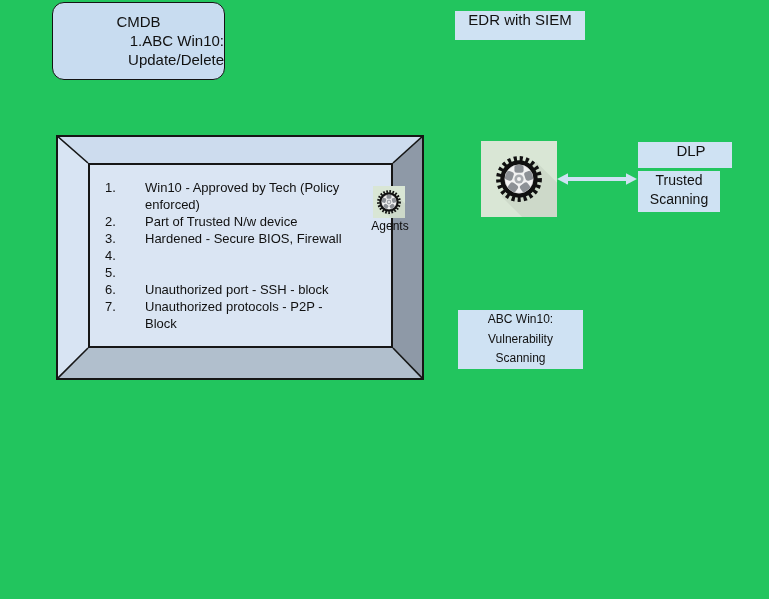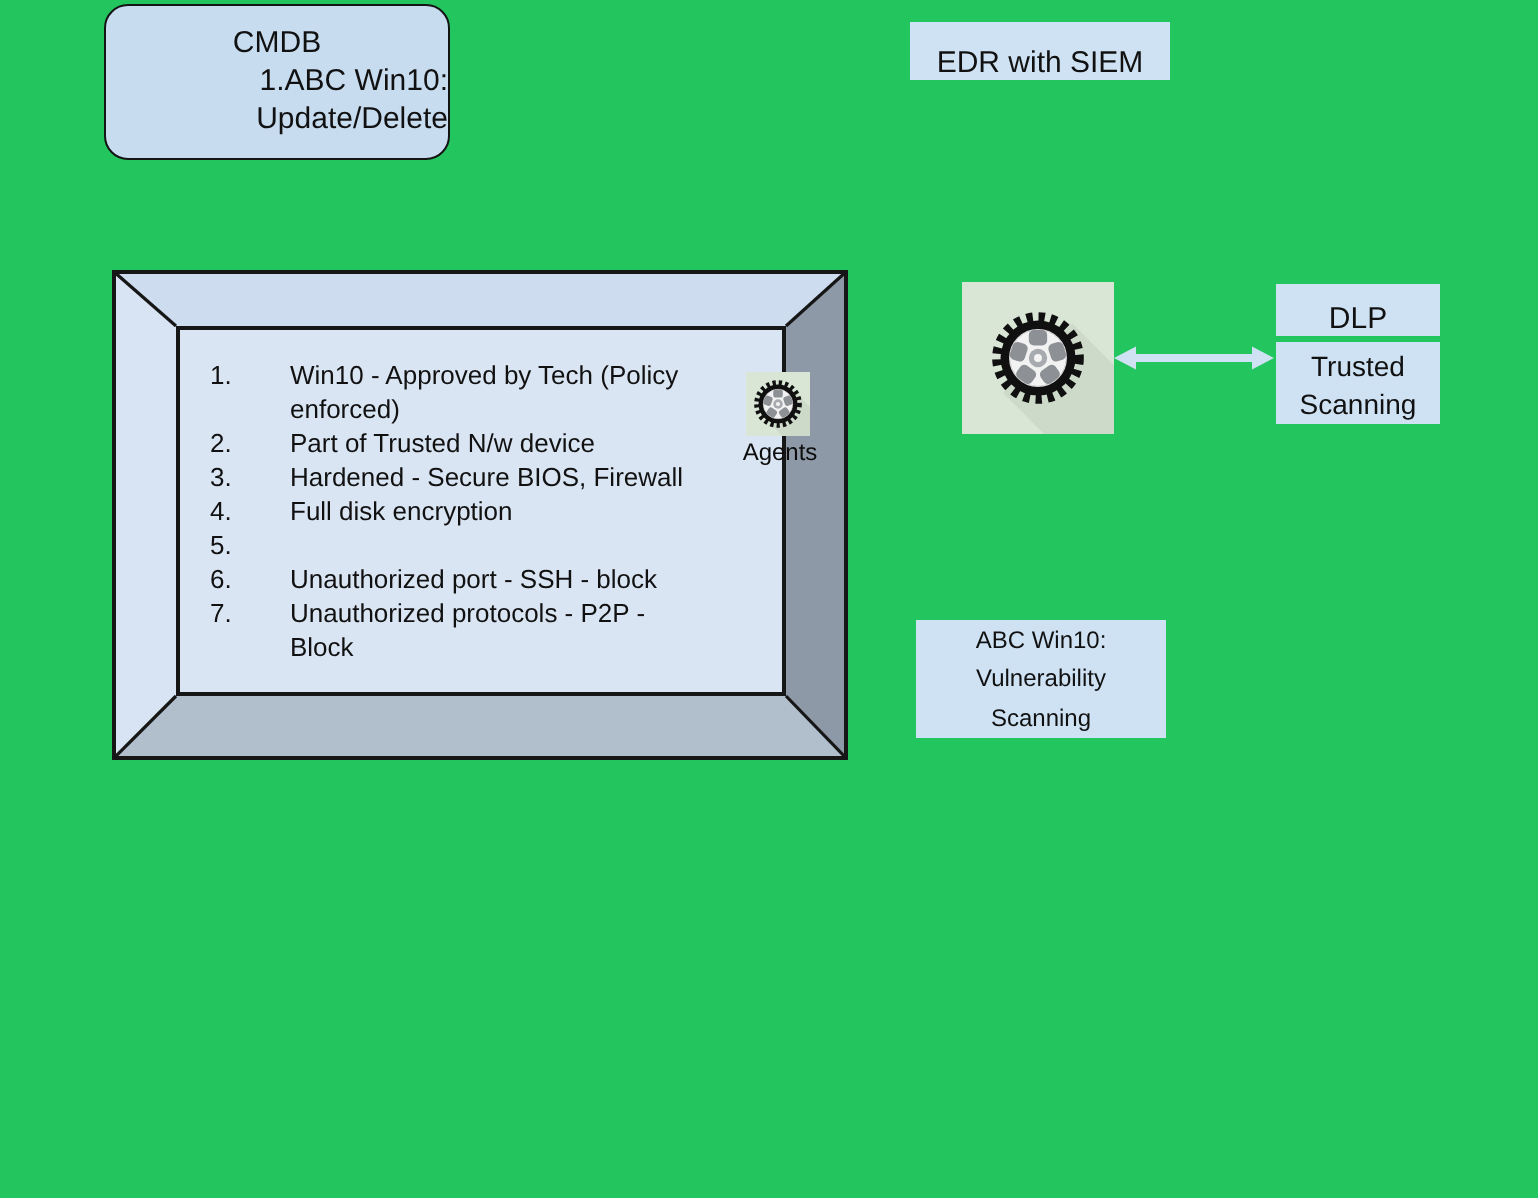--- a/index.html
+++ b/index.html
@@ -3,34 +3,34 @@
 <meta charset="utf-8">
 <style>
   html,body{margin:0;padding:0;background:#000;}
   .canvas{
     position:relative;width:769px;height:599px;background:#22c55e;overflow:hidden;
     font-family:"Liberation Sans", sans-serif;color:#111;
   }
   
   .bluebox{
     position:absolute;background:#cfe2f3;color:#111;
-    display:flex;align-items:flex-end;justify-content:center;
+    display:flex;align-items:flex-start;justify-content:center;
     text-align:center;white-space:pre-line;
   }
   
   .cmdb{
     position:absolute;left:52px;top:2px;width:173px;height:78px;
     background:#c8dcf0;border:1px solid #141414;border-radius:12px;
     box-sizing:border-box;padding-top:9px;
     font-size:15px;line-height:19px;
   }
   .cmdb .c-line1{display:block;text-align:center;}
   .cmdb .c-line2,.cmdb .c-line3{display:block;text-align:right;padding-left:6px;}
   .edr{left:455px;top:11px;width:130px;height:29px;font-size:15px;}
-  .dlp{left:638px;top:142px;width:82px;height:26px;font-size:15px;}
+  .dlp{left:638px;top:142px;width:82px;height:26px;font-size:15px;padding-left:12px;}
   .malware{left:638px;top:171px;width:82px;height:41px;font-size:14px;line-height:19px;}
   .abc{left:458px;top:310px;width:125px;height:59px;font-size:12px;line-height:19.5px;}
   
   .monitor{position:absolute;left:56px;top:135px;width:368px;height:245px;}
   .monitor svg.frame{position:absolute;left:0;top:0;}
   .screen{
     position:absolute;left:32px;top:28px;width:305px;height:185px;
     background:#dae5f3;border:2px solid #161616;box-sizing:border-box;
     padding-top:14px;
   }
@@ -112,21 +112,20 @@
       <div class="listrow">
         <span class="num">2.</span>
         <span class="itxt">Part of Trusted N/w device</span>
       </div>
       <div class="listrow">
         <span class="num">3.</span>
         <span class="itxt">Hardened - Secure BIOS, Firewall</span>
       </div>
       <div class="listrow">
         <span class="num">4.</span>
-        <span class="itxt">Full disk encryption</span>
       </div>
       <div class="listrow">
         <span class="num">5.</span>
       </div>
       <div class="listrow">
         <span class="num">6.</span>
         <span class="itxt">Unauthorized port - SSH - block</span>
       </div>
       <div class="listrow">
         <span class="num">7.</span>

